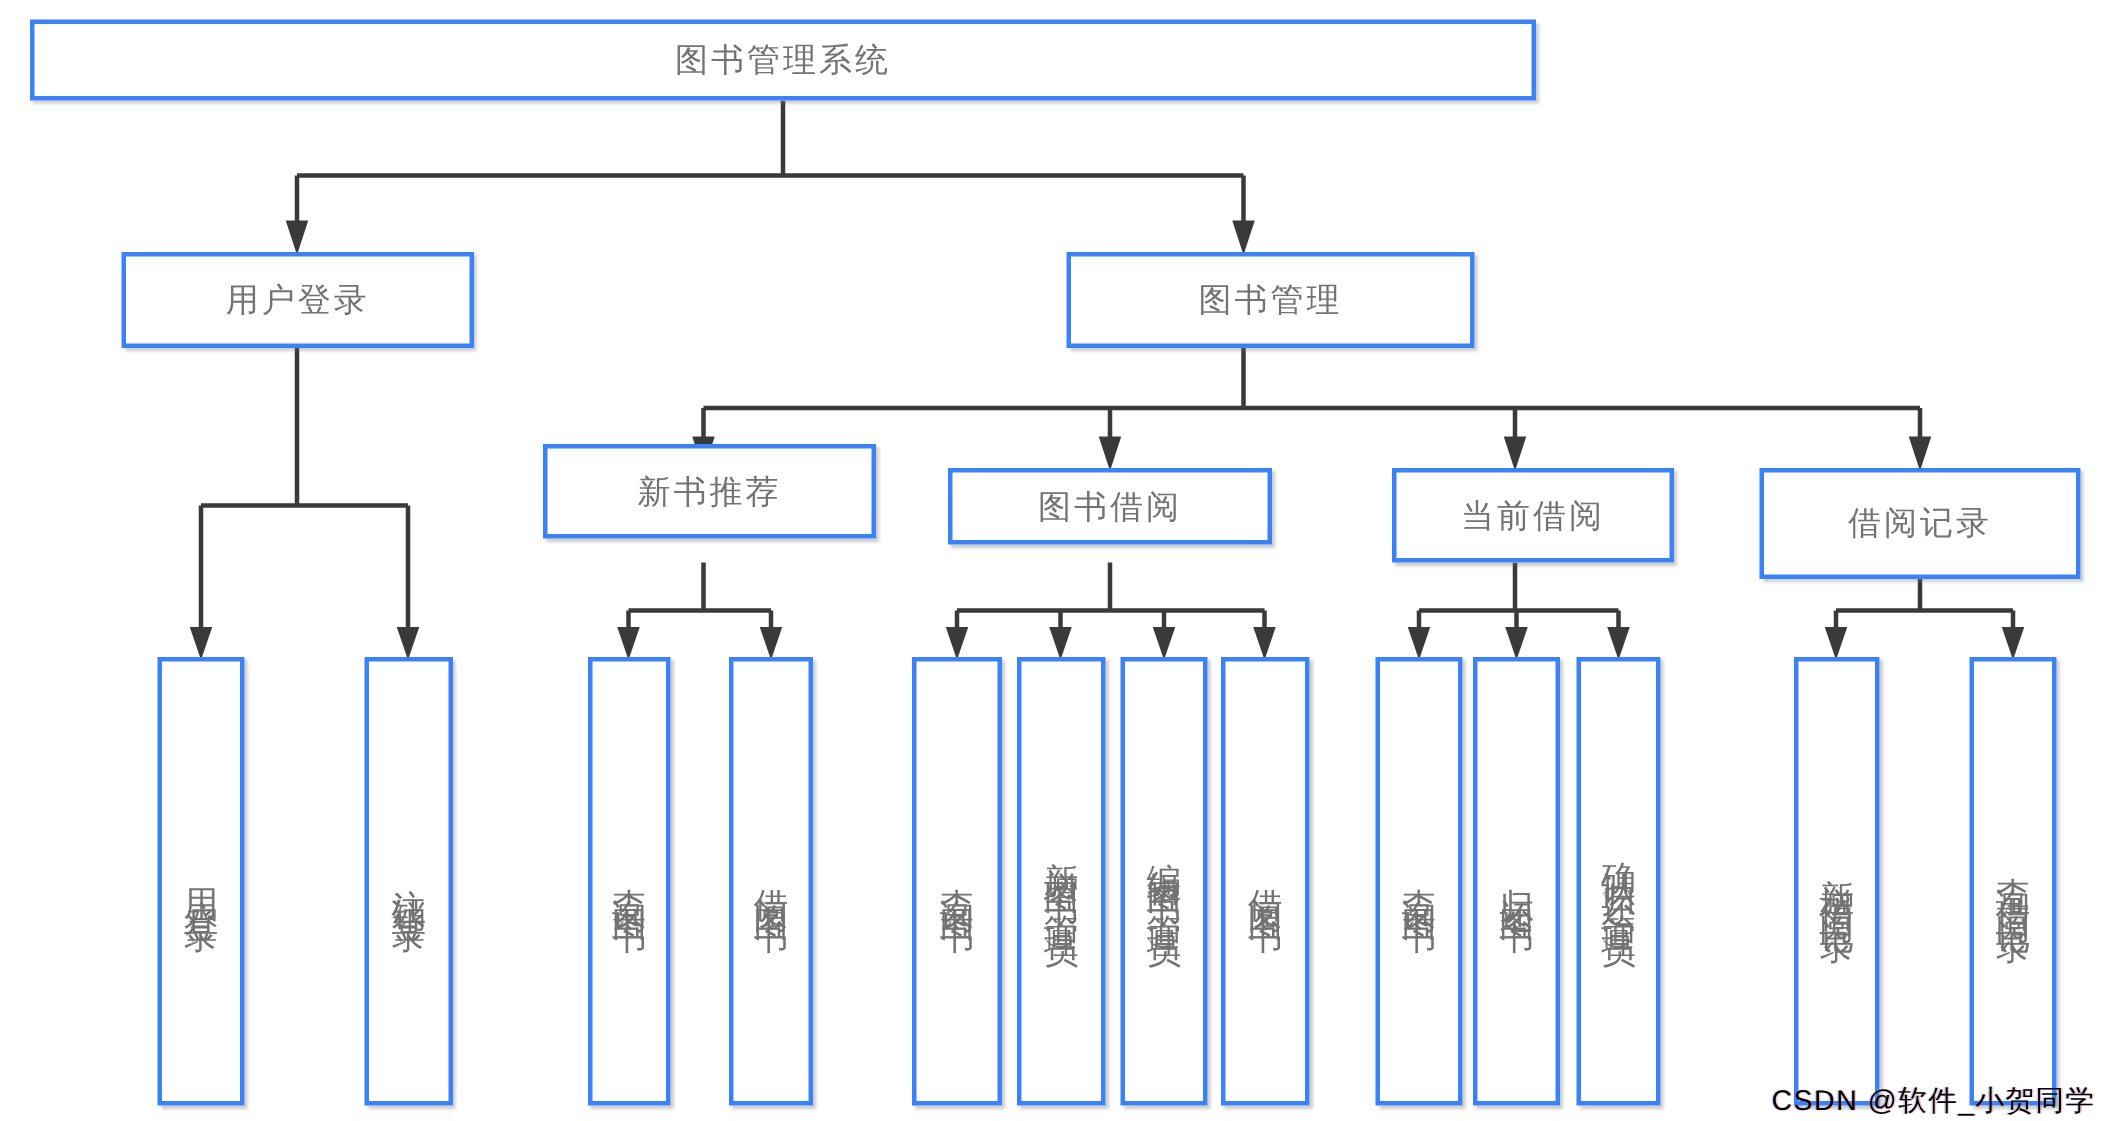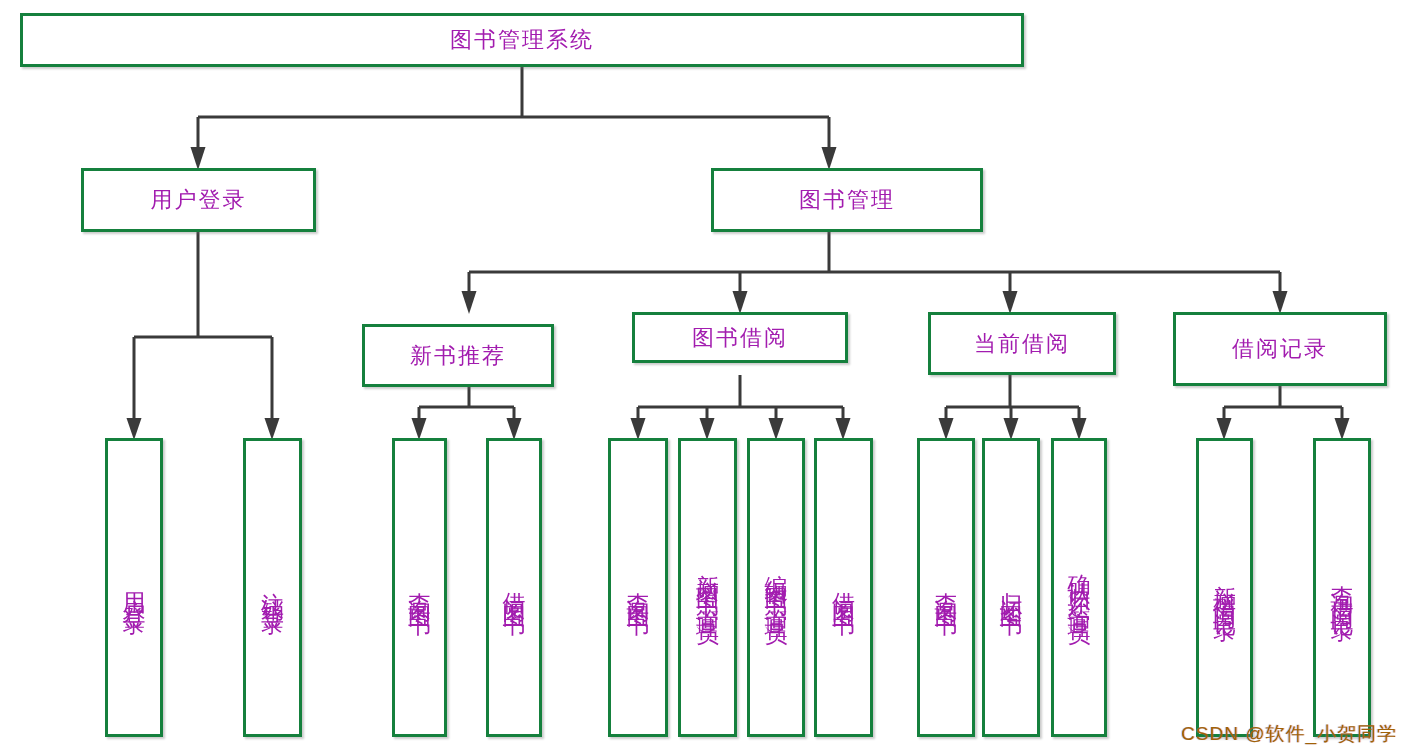--- a/index.html
+++ b/index.html
@@ -12,25 +12,25 @@
   }
   svg.connectors {
     position: absolute; left: 0; top: 0;
     width: 1405px; height: 747px;
     z-index: 1;
   }
   .node {
     position: absolute;
     box-sizing: border-box;
     background: #ffffff;
-    border: 3px solid #15803d;
+    border: 3px solid #3b82f6;
     display: flex;
     align-items: center;
     justify-content: center;
-    color: #a21caf;
+    color: #737373;
     z-index: 2;
     box-shadow: 2px 2px 2px rgba(110,110,110,0.35);
   }
   .hnode {
     font-size: 22px;
     letter-spacing: 2px;
     white-space: nowrap;
   }
   .leaf {
     writing-mode: vertical-rl;
@@ -39,21 +39,21 @@
     line-height: 1;
     letter-spacing: 7px;
   }
   .watermark {
     position: absolute;
     right: 8px;
     bottom: 0px;
     z-index: 3;
     font-size: 19px;
     letter-spacing: 1px;
-    color: #a16207;
+    color: #000000;
     text-shadow: 1px 0 0 rgba(214,92,92,0.35), -1px 0 0 rgba(96,122,214,0.35);
     white-space: nowrap;
   }
 </style>
 </head>
 <body>
 
 <svg class="connectors" viewBox="0 0 1405 747" xmlns="http://www.w3.org/2000/svg">
   <path fill="none" stroke-width="3" d="
     M522 67 V117 M198 117 H829 M198 117 V149 M829 117 V149
@@ -84,21 +84,21 @@
     <polygon points="1216.5,418 1231.5,418 1224,440"></polygon>
     <polygon points="1334.5,418 1349.5,418 1342,440"></polygon>
   </g>
 </svg>
 
 <div class="node hnode" style="left:20px; top:13px; width:1004px; height:54px">图书管理系统</div>
 
 <div class="node hnode" style="left:81px; top:168px; width:235px; height:64px">用户登录</div>
 <div class="node hnode" style="left:711px; top:168px; width:272px; height:64px">图书管理</div>
 
-<div class="node hnode" style="left:362px; top:324px; width:192px; height:63px">新书推荐</div>
+<div class="node hnode" style="left:362px; top:296px; width:222px; height:63px">新书推荐</div>
 <div class="node hnode" style="left:632px; top:312px; width:216px; height:51px">图书借阅</div>
 <div class="node hnode" style="left:928px; top:312px; width:188px; height:63px">当前借阅</div>
 <div class="node hnode" style="left:1173px; top:312px; width:214px; height:74px">借阅记录</div>
 
 <div class="node leaf" style="left:105px; top:438px; width:58px; height:299px">用户登录</div>
 <div class="node leaf" style="left:243px; top:438px; width:59px; height:299px">注销登录</div>
 
 <div class="node leaf" style="left:392px; top:438px; width:55px; height:299px">查询图书</div>
 <div class="node leaf" style="left:486px; top:438px; width:56px; height:299px">借阅图书</div>
 

